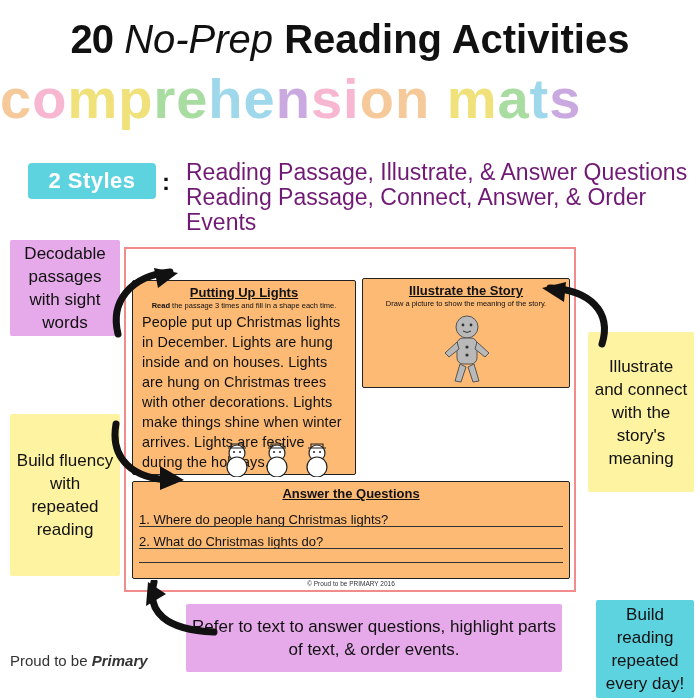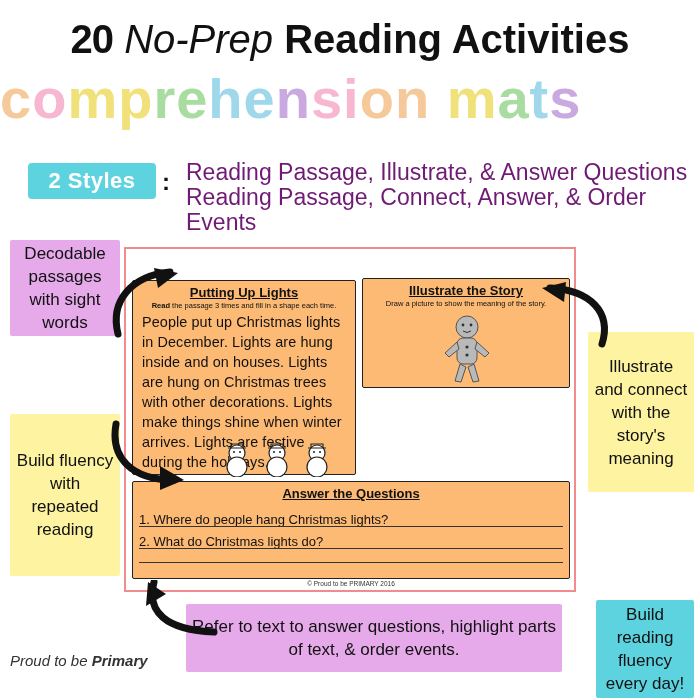--- a/index.html
+++ b/index.html
@@ -238,21 +238,21 @@
   }
 
   
   .logo {
     position: absolute;
     left: 10px;
     top: 652px;
     font-size: 15px;
     color: #333;
   }
-  .logo .p1 { font-style: italic; }
+  .logo .p1 { }
   .logo .p2 { font-weight: bold; font-style: italic; }
 
   
   .arrow-svg { position: absolute; pointer-events: none; }
 </style>
 </head>
 <body>
 
 <div class="title-line1">
   <span class="t-num">20</span>
@@ -266,21 +266,21 @@
 <div class="styles-colon">:</div>
 <div class="subtitle">
   <div>Reading Passage, Illustrate, &amp; Answer Questions</div>
   <div>Reading Passage, Connect, Answer, &amp; Order Events</div>
 </div>
 
 <div class="callout" id="callout-decodable">Decodable passages with sight words</div>
 <div class="callout" id="callout-fluency">Build fluency with repeated reading</div>
 <div class="callout" id="callout-illustrate">Illustrate and connect with the story's meaning</div>
 <div class="callout" id="callout-refer">Refer to text to answer questions, highlight parts of text, &amp; order events.</div>
-<div class="callout" id="callout-build-reading">Build reading fluency every day!</div>
+<div class="callout" id="callout-build-reading">Build reading repeated every day!</div>
 
 <div class="worksheet">
   <div class="ws-inner">
 
 
     <div class="ws-box" id="box-passage">
       <div class="box-title">Putting Up Lights</div>
       <div class="box-sub"><b>Read</b><span> the passage 3 times and fill in a shape each time.</span></div>
       <div class="passage-text">People put up Christmas lights in December. Lights are hung inside and on houses. Lights are hung on Christmas trees with other decorations. Lights make things shine when winter arrives. Lights are festive during the holidays.</div>
 

